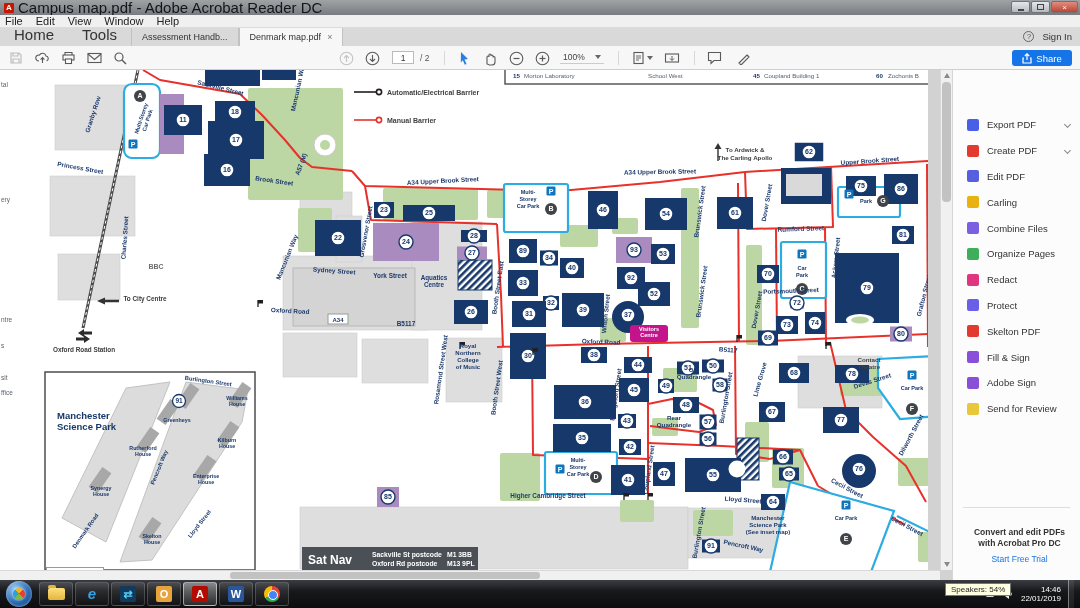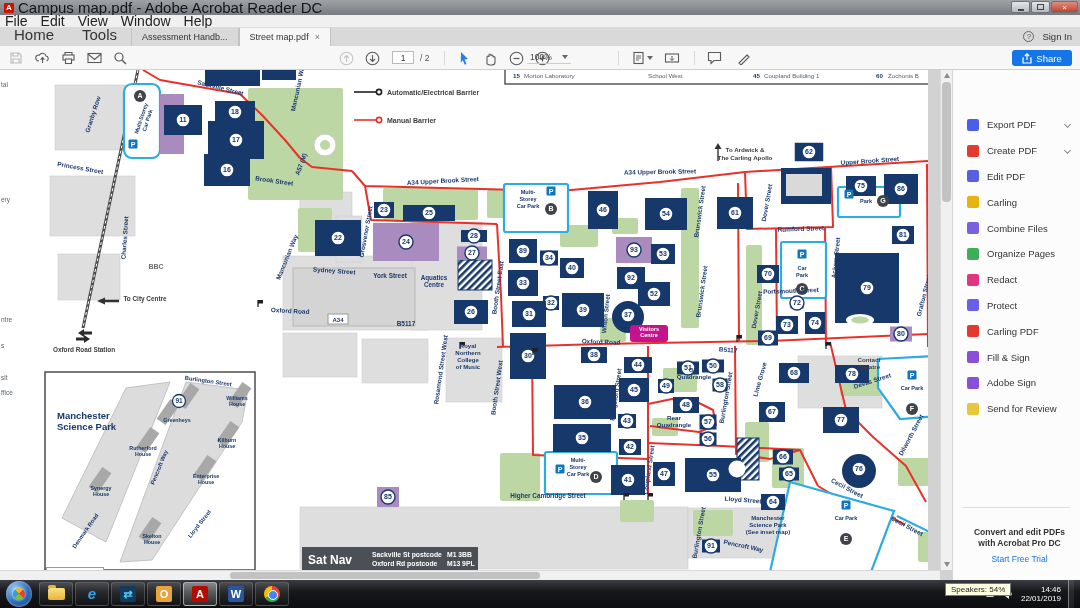--- a/index.html
+++ b/index.html
@@ -9,21 +9,21 @@
   .titlebar{position:absolute;left:0;top:0;width:1080px;height:15px;background:linear-gradient(#9fa3a6,#787c80);display:flex;align-items:center;padding:0 4px;}
   .appicon{width:10px;height:10px;background:#c81500;color:#fff;font-size:8px;font-weight:bold;line-height:10px;text-align:center;margin-right:4px;border-radius:1px;}
   .titletext{font-size:15px;color:#14141a;}
   .winctrl{position:absolute;right:2px;top:1px;display:flex;gap:1px;}
   .winbtn{width:19px;height:12px;background:linear-gradient(#e5e8ea,#b6babd);border:1px solid #6f7377;border-radius:2px;display:flex;align-items:center;justify-content:center;font-size:8px;color:#333;}
   .winbtn.close{width:27px;background:linear-gradient(#e08d82,#bb4433);color:#fff;}
   .minbar{width:6px;height:2px;background:#444;margin-top:5px;}
   .maxbox{width:7px;height:6px;border:1px solid #444;}
   
   .menubar{position:absolute;left:0;top:15px;width:1080px;height:13px;background:#f0f0f0;border-bottom:1px solid #dcdcdc;display:flex;align-items:center;padding-left:5px;}
-  .menuitem{font-size:14px;color:#222;margin-right:13px;}
+  .menuitem{font-size:11px;color:#222;margin-right:13px;}
   
   .tabbar{position:absolute;left:0;top:28px;width:1080px;height:18px;background:#d9d9d9;display:flex;align-items:flex-end;}
   .navtab{font-size:15px;color:#333;padding:3px 14px;}
   .doctab{font-size:9px;color:#333;padding:3px 10px;height:18px;display:flex;align-items:center;gap:6px;border-left:1px solid #c2c2c2;border-right:1px solid #c2c2c2;max-width:110px;white-space:nowrap;overflow:hidden;}
   .doctab.active{background:#f7f7f7;}
   .tabclose{color:#777;font-size:9px;}
   .tabbar-right{position:absolute;right:8px;top:31px;display:flex;align-items:center;gap:8px;}
   .helpcircle{width:11px;height:11px;border:1px solid #666;border-radius:50%;font-size:8px;color:#555;text-align:center;line-height:10px;}
   .signin{font-size:9.5px;color:#333;}
   
@@ -100,21 +100,21 @@
       <div class="menuitem">Help</div>
     </div>
 
   <div class="tabbar" id="tabbar">
       <div class="navtab">Home</div>
       <div class="navtab">Tools</div>
       <div class="doctab">
         <span>Assessment Handb...</span>
       </div>
       <div class="doctab active">
-        <span>Street map.pdf</span>
+        <span>Denmark map.pdf</span>
         <span class="tabclose">×</span>
       </div>
     </div>
   <div class="tabbar-right">
     <div class="helpcircle">?</div>
     <div class="signin">Sign In</div>
   </div>
 
   <div class="toolbar">
     <div class="tbi" style="left:8px">
@@ -179,21 +179,21 @@
           <line x1="4.5" y1="7.5" x2="10.5" y2="7.5" stroke="#5a5a5a" stroke-width="1.2"></line>
         </svg>
       </div>
     <div class="tbi" style="left:534px">
       <svg width="15" height="15">
           <circle cx="7.5" cy="7.5" r="6.3" fill="none" stroke="#5a5a5a" stroke-width="1.1"></circle>
           <line x1="4.5" y1="7.5" x2="10.5" y2="7.5" stroke="#5a5a5a" stroke-width="1.2"></line>
           <line x1="7.5" y1="4.5" x2="7.5" y2="10.5" stroke="#5a5a5a" stroke-width="1.2"></line>
         </svg>
       </div>
-    <div class="zoombox" style="left:527px">
+    <div class="zoombox" style="left:560px">
       <span>100%</span>
         <span class="tri-down"></span>
       </div>
     <div class="tsep" style="left:618px"></div>
     <div class="tbi" style="left:630px">
       <svg width="15" height="14">
           <rect x="3" y="1.5" width="9" height="11" fill="none" stroke="#5a5a5a" stroke-width="1.1"></rect>
           <path d="M5 5 h5 M5 7 h5 M5 9 h3" stroke="#5a5a5a" stroke-width="0.9"></path>
         </svg>
       </div>
@@ -901,21 +901,21 @@
         <div class="pitem">
           <div class="picon" style="background: rgb(224, 53, 127);"></div>
           <div class="plabel">Redact</div>
         </div>
         <div class="pitem">
           <div class="picon" style="background: rgb(106, 95, 232);"></div>
           <div class="plabel">Protect</div>
         </div>
         <div class="pitem">
           <div class="picon" style="background: rgb(226, 58, 46);"></div>
-          <div class="plabel">Carling PDF</div>
+          <div class="plabel">Skelton PDF</div>
         </div>
         <div class="pitem">
           <div class="picon" style="background: rgb(138, 79, 216);"></div>
           <div class="plabel">Fill &amp; Sign</div>
         </div>
         <div class="pitem">
           <div class="picon" style="background: rgb(138, 79, 216);"></div>
           <div class="plabel">Adobe Sign</div>
         </div>
         <div class="pitem">

